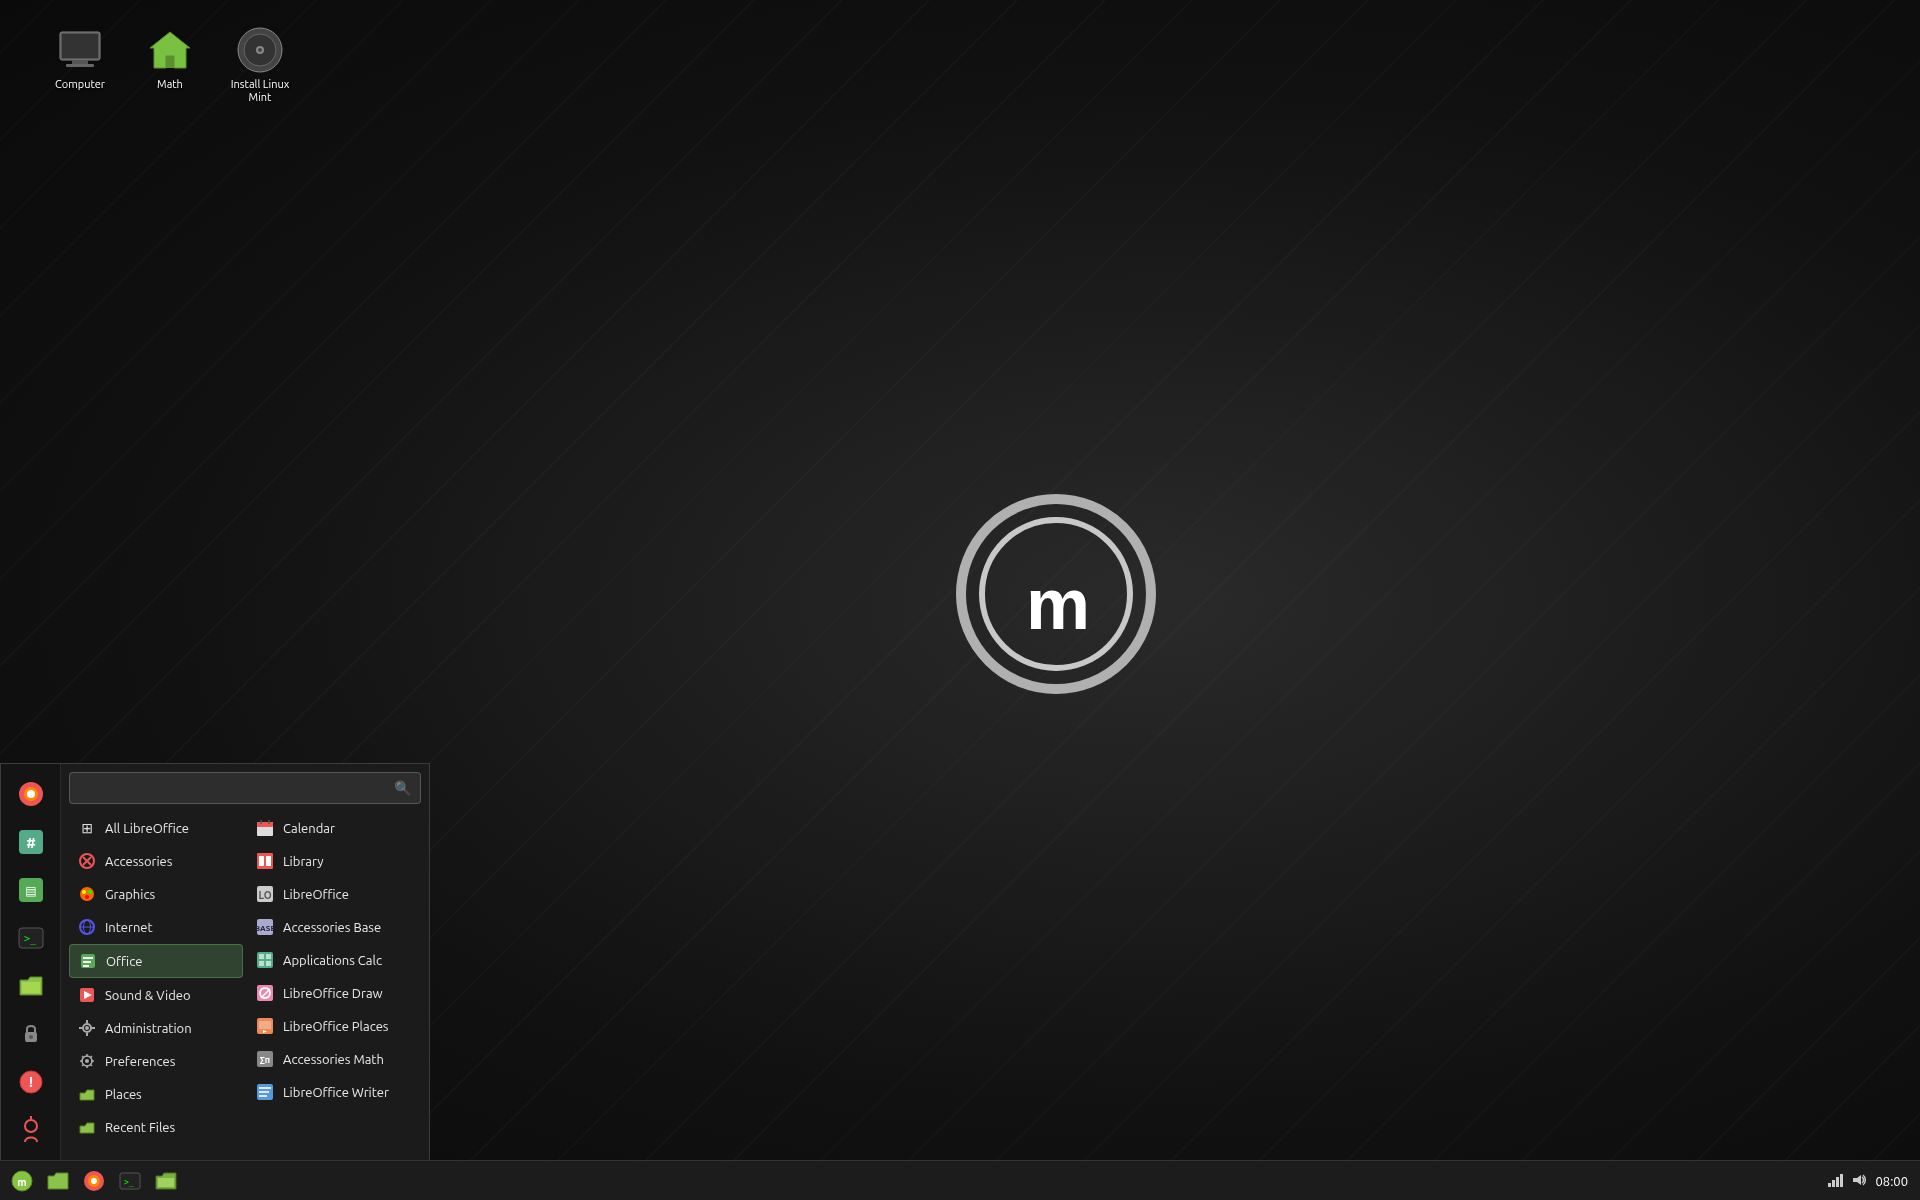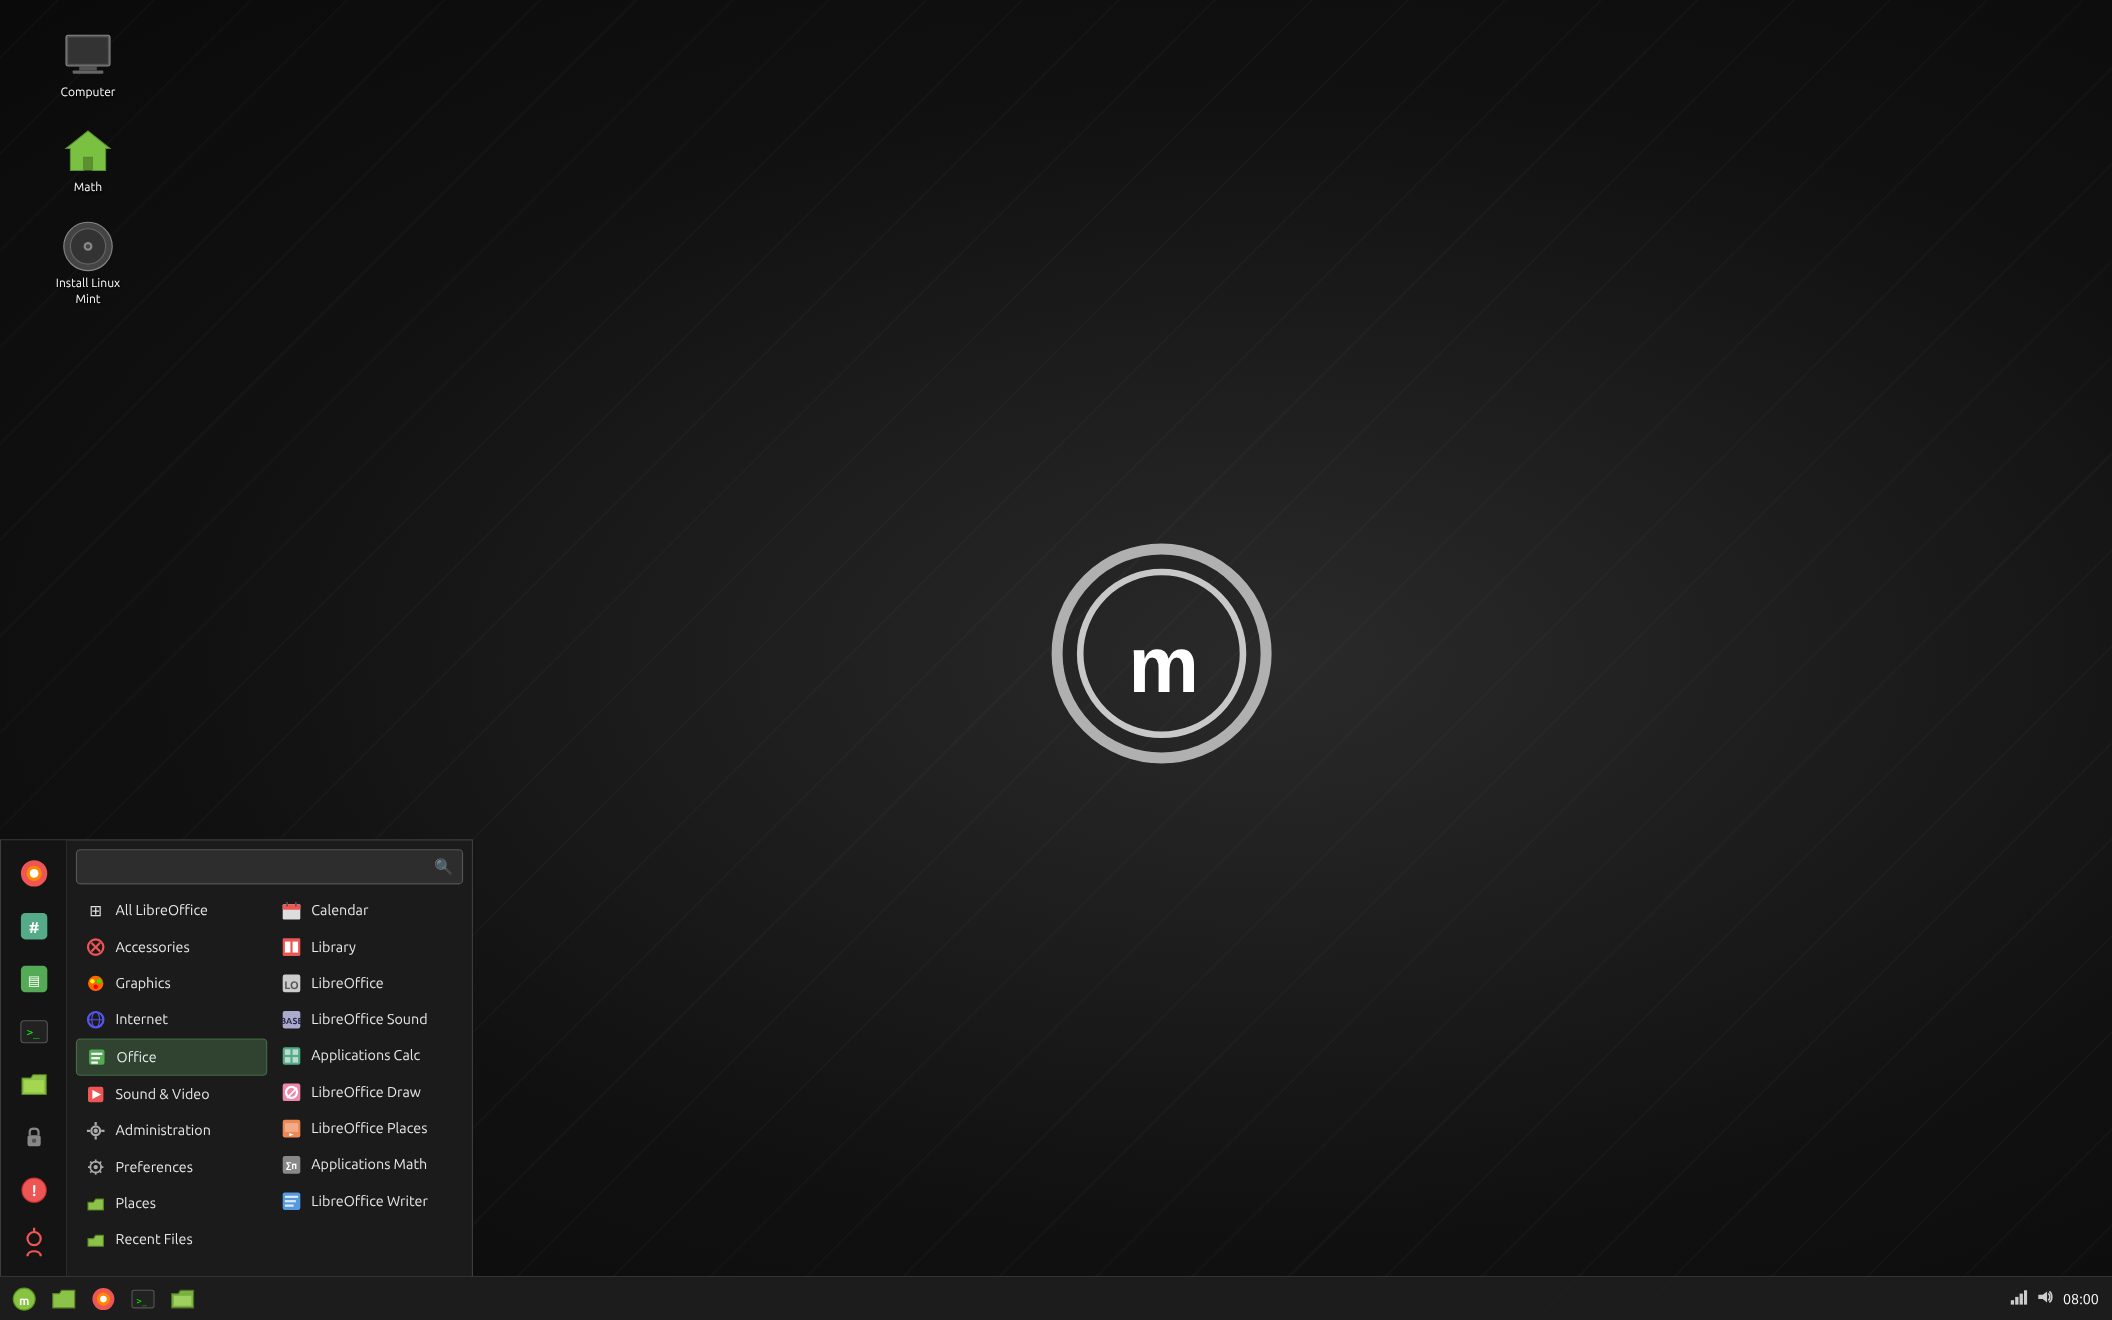--- a/index.html
+++ b/index.html
@@ -45,21 +45,21 @@
       width: 220px;
       height: 220px;
     }
 
     
     .desktop-icons {
       position: absolute;
       top: 20px;
       left: 40px;
       display: flex;
-      flex-direction: column;
+      flex-direction: row;
       gap: 10px;
     }
 
     .desktop-icon {
       display: flex;
       flex-direction: column;
       align-items: center;
       gap: 4px;
       cursor: pointer;
       padding: 6px;
@@ -514,21 +514,21 @@
             <span>LibreOffice</span>
           </div>
 
           <div class="menu-item">
             <span class="menu-item-icon">
               <svg width="18" height="18" viewBox="0 0 18 18">
                 <rect x="1" y="1" width="16" height="16" rx="2" fill="#aac"></rect>
                 <text x="9" y="13" text-anchor="middle" font-size="8" fill="#224" font-weight="bold">BASE</text>
               </svg>
             </span>
-            <span>LibreOffice Sound</span>
+            <span>Accessories Base</span>
           </div>
 
           <div class="menu-item">
             <span class="menu-item-icon">
               <svg width="18" height="18" viewBox="0 0 18 18">
                 <rect x="1" y="1" width="16" height="16" rx="2" fill="#5a8"></rect>
                 <rect x="3" y="3" width="5" height="5" fill="white" opacity="0.6"></rect>
                 <rect x="10" y="3" width="5" height="5" fill="white" opacity="0.6"></rect>
                 <rect x="3" y="10" width="5" height="5" fill="white" opacity="0.6"></rect>
                 <rect x="10" y="10" width="5" height="5" fill="white" opacity="0.6"></rect>
@@ -559,21 +559,21 @@
             <span>LibreOffice Places</span>
           </div>
 
           <div class="menu-item">
             <span class="menu-item-icon">
               <svg width="18" height="18" viewBox="0 0 18 18">
                 <rect x="1" y="1" width="16" height="16" rx="2" fill="#888"></rect>
                 <text x="9" y="13" text-anchor="middle" font-size="9" fill="white" font-weight="bold">∑π</text>
               </svg>
             </span>
-            <span>Applications Math</span>
+            <span>Accessories Math</span>
           </div>
 
           <div class="menu-item">
             <span class="menu-item-icon">
               <svg width="18" height="18" viewBox="0 0 18 18">
                 <rect x="1" y="1" width="16" height="16" rx="2" fill="#5599e0"></rect>
                 <rect x="3" y="4" width="12" height="2" fill="white" opacity="0.8"></rect>
                 <rect x="3" y="8" width="10" height="2" fill="white" opacity="0.8"></rect>
                 <rect x="3" y="12" width="8" height="2" fill="white" opacity="0.8"></rect>
               </svg>

